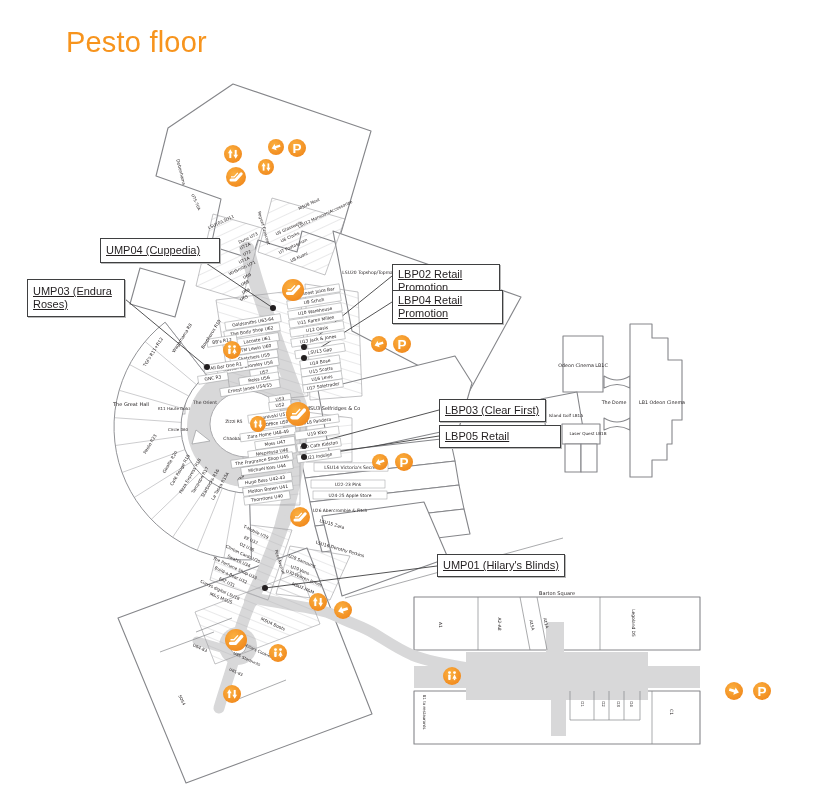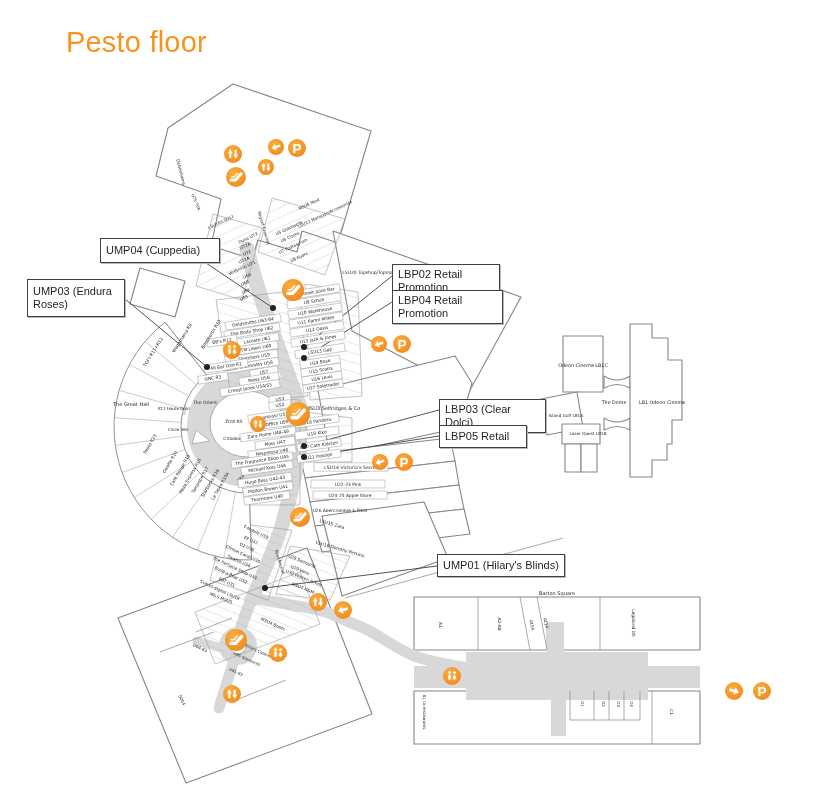--- a/index.html
+++ b/index.html
@@ -5,21 +5,21 @@
   html,body{margin:0;padding:0;background:#fff;}
   #stage{position:relative;width:822px;height:786px;background:#fff;overflow:hidden;
          font-family:"Liberation Sans",sans-serif;}
   #map{position:absolute;left:0;top:0;}
   .heading{position:absolute;color:#f7941d;font-size:29px;letter-spacing:.2px;
            font-family:"Liberation Sans",sans-serif;white-space:nowrap;}
   #h1{left:66px;top:26px;}
   #h2{left:527px;top:264px;}
   .callout{position:absolute;border:1.6px solid #3f4041;background:#fff;color:#231f20;
            font-size:11px;line-height:1.2;padding:3px 5px;box-sizing:border-box;
-           display:flex;align-items:center;box-shadow:1px 1px 0 #b9b9b9;}
+           display:flex;align-items:center;box-shadow:1px 1px 0 #b9b9b9;text-decoration:underline;}
 </style>
 </head>
 <body>
 
 <div id="stage">
 
   <svg id="map" width="822" height="786" viewBox="0 0 822 786">
     <defs>
       <radialGradient id="og" cx="40%" cy="35%" r="75%">
         <stop offset="0" stop-color="#fbb040"></stop>
@@ -668,17 +668,17 @@
       </g>
   </svg>
 
   <div class="heading" id="h1">Pesto floor</div>
 
   <div id="calloutLayer">
       <div class="callout" style="left: 100px; top: 238px; width: 120px; min-height: 25px;">UMP04 (Cuppedia)</div>
       <div class="callout" style="left: 27px; top: 279px; width: 98px; min-height: 38px;">UMP03 (Endura Roses)</div>
       <div class="callout" style="left: 392px; top: 264px; width: 108px; min-height: 23px;">LBP02 Retail Promotion</div>
       <div class="callout" style="left: 392px; top: 290px; width: 111px; min-height: 25px;">LBP04 Retail Promotion</div>
-      <div class="callout" style="left: 439px; top: 399px; width: 107px; min-height: 23px;">LBP03 (Clear Dolci)</div>
-      <div class="callout" style="left: 439px; top: 425px; width: 88px; min-height: 23px;">LBP05 Retail</div>
+      <div class="callout" style="left: 439px; top: 399px; width: 107px; min-height: 23px;">LBP03 (Clear First)</div>
+      <div class="callout" style="left: 439px; top: 425px; width: 122px; min-height: 23px;">LBP05 Retail</div>
       <div class="callout" style="left: 437px; top: 554px; width: 128px; min-height: 23px; text-align: center;">UMP01 (Hilary's Blinds)</div>
     </div>
 </div>
 
 </body></html>

